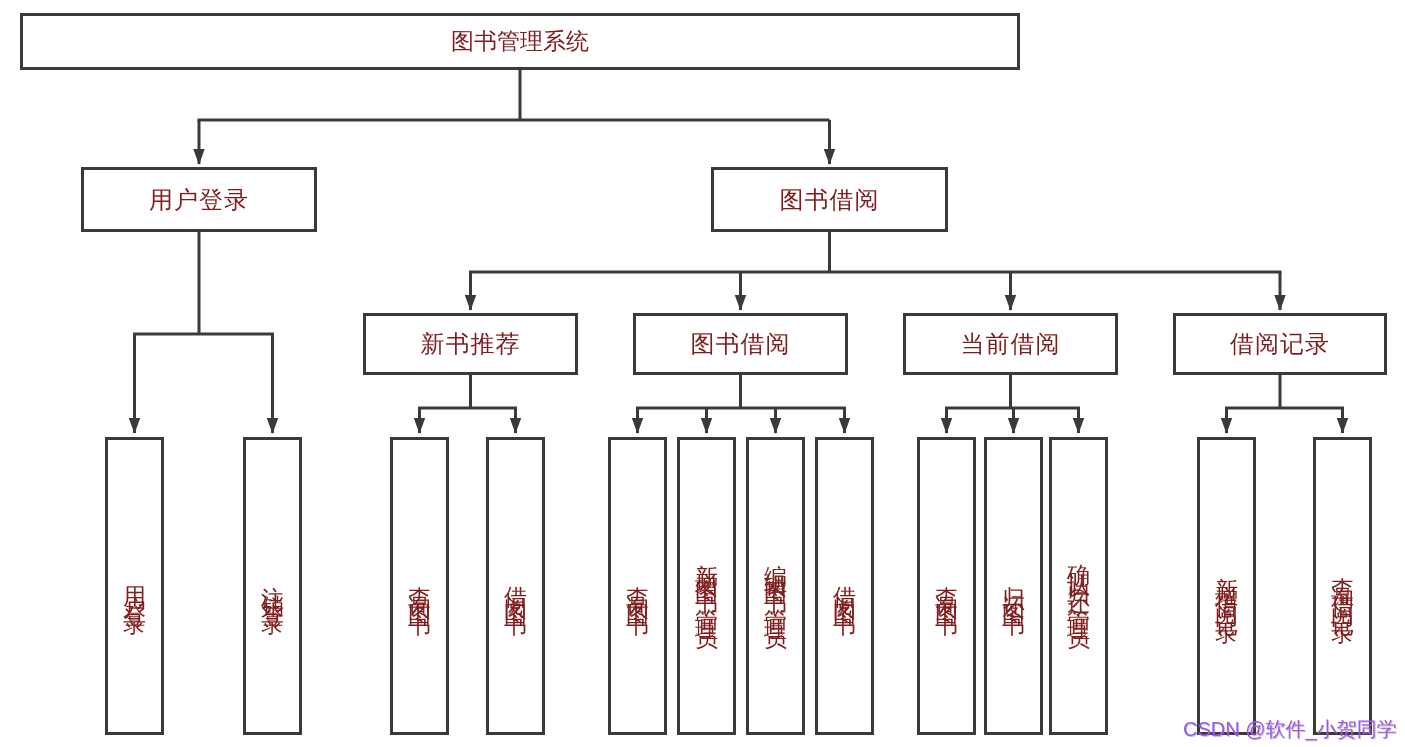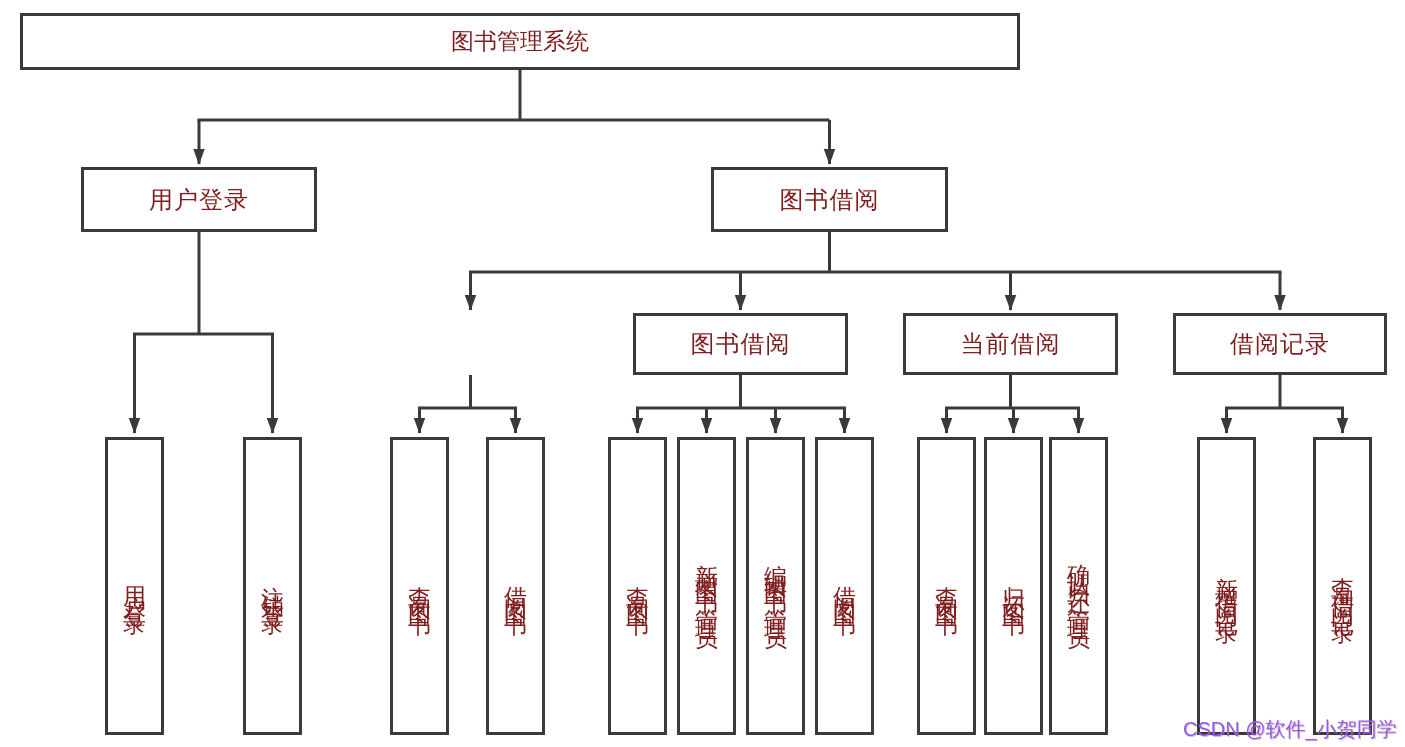--- a/index.html
+++ b/index.html
@@ -84,20 +84,23 @@
     <span>图书管理系统</span>
   </div>
 
   <div class="box h-node" style="left:81px;top:167px;width:236px;height:65px;">
     <span>用户登录</span>
   </div>
   <div class="box h-node" style="left:711px;top:167px;width:237px;height:65px;">
     <span>图书借阅</span>
   </div>
 
+  <div class="box h-node" style="left:363px;top:313px;width:215px;height:62px;">
+    <span>新书推荐</span>
+  </div>
   <div class="box h-node" style="left:633px;top:313px;width:215px;height:62px;">
     <span>图书借阅</span>
   </div>
   <div class="box h-node" style="left:903px;top:313px;width:215px;height:62px;">
     <span>当前借阅</span>
   </div>
   <div class="box h-node" style="left:1173px;top:313px;width:214px;height:62px;">
     <span>借阅记录</span>
   </div>
 

